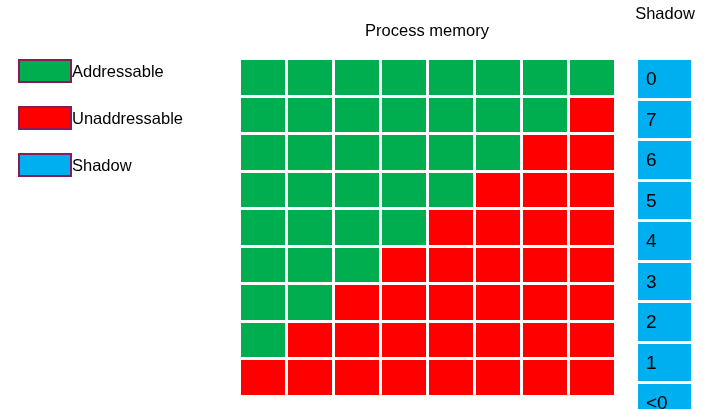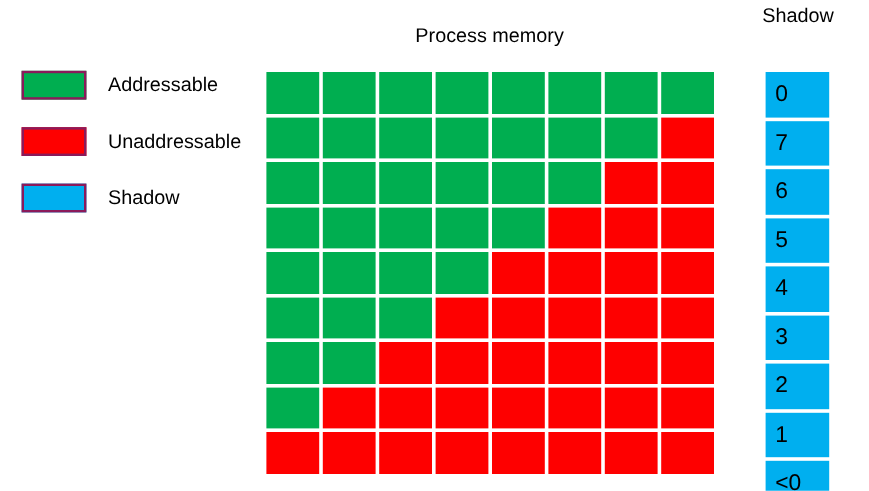--- a/index.html
+++ b/index.html
@@ -30,31 +30,30 @@
     margin-bottom: 21px;
   }
   .legend-swatch {
     width: 54px;
     height: 24px;
     box-sizing: border-box;
     border: 2px solid #8B1A5A;
     flex: 0 0 auto;
   }
   .legend-label {
-    margin-left: 18px;
     font-size: 16.5px;
     line-height: 1;
     white-space: nowrap;
     color: #000;
   }
 
   
   #process-panel {
     position: absolute;
-    left: 220px;
+    left: 239px;
     top: 10px;
     width: 376px;
   }
   #process-title {
     text-align: center;
     font-size: 16.5px;
     line-height: 1;
     margin: 12px 0 0 0;
     color: #000;
   }

